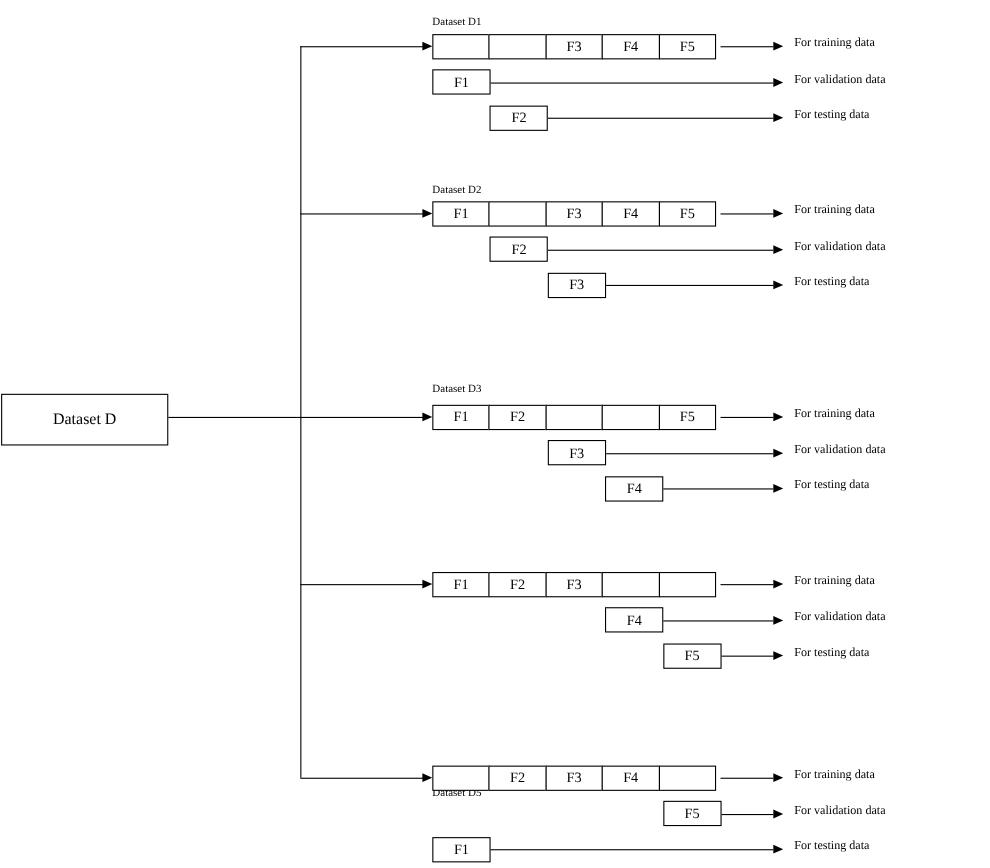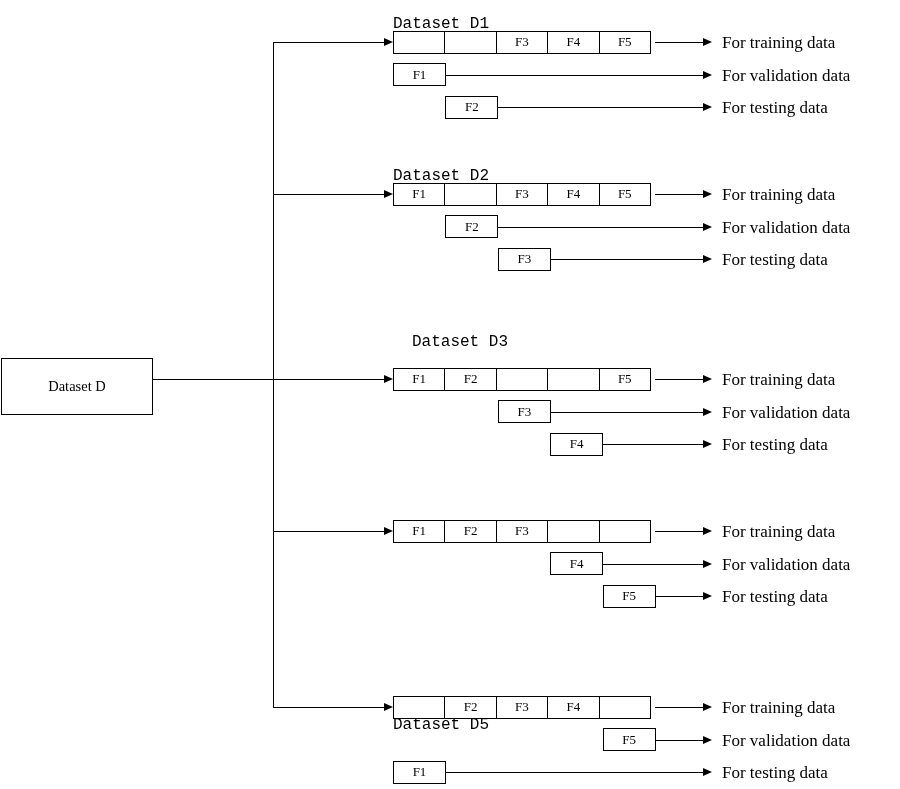--- a/index.html
+++ b/index.html
@@ -16,21 +16,21 @@
     color: #000000;
     overflow: hidden;
   }
 
   
   .root-box {
     position: absolute;
     left: 1px;
     top: 358px;
     width: 152px;
-    height: 57px;
+    height: 47px;
     border: 1px solid #000;
     box-sizing: border-box;
     display: flex;
     align-items: center;
     justify-content: center;
     font-size: 14.5px;
     background: #fff;
   }
   .root-connector {
     position: absolute;
@@ -44,23 +44,22 @@
     position: absolute;
     left: 273px;
     width: 1px;
     background: #000;
   }
 
   
   .group-title {
     position: absolute;
     left: 393px;
-    font-size: 16px;
+    font-size: 10px;
     white-space: nowrap;
-    font-family: Liberation Mono, monospace;
   }
 
   
   .branch-line {
     position: absolute;
     left: 273px;
     width: 113px;
     height: 1px;
     background: #000;
   }
@@ -121,21 +120,21 @@
     height: 0;
     border-left: 9px solid #000;
     border-top: 4.5px solid transparent;
     border-bottom: 4.5px solid transparent;
   }
 
   
   .out-label {
     position: absolute;
     left: 722px;
-    font-size: 17px;
+    font-size: 11px;
     white-space: nowrap;
   }
 </style>
 </head>
 <body>
 
 <div id="canvas">
 
   <div class="root-box">
     <span>Dataset D</span>
@@ -179,21 +178,21 @@
       <div class="out-arrow" style="left: 703px; top: 190px;"></div>
       <div class="out-label" style="top: 185px;">For training data</div>
       <div class="single-box" style="left: 445.4px; top: 215.2px;">F2</div>
       <div class="out-line" style="left: 498.4px; top: 226.7px; width: 204.6px;"></div>
       <div class="out-arrow" style="left: 703px; top: 222.7px;"></div>
       <div class="out-label" style="top: 217.7px;">For validation data</div>
       <div class="single-box" style="left: 497.8px; top: 247.9px;">F3</div>
       <div class="out-line" style="left: 550.8px; top: 259.4px; width: 152.2px;"></div>
       <div class="out-arrow" style="left: 703px; top: 255.4px;"></div>
       <div class="out-label" style="top: 250.4px;">For testing data</div>
-      <div class="group-title" style="top: 333px; margin-left: 19px;">Dataset D3</div>
+      <div class="group-title" style="top: 348px;">Dataset D3</div>
       <div class="branch-line" style="top: 379px;"></div>
       <div class="branch-arrow" style="top: 375px;"></div>
       <div class="bar" style="top: 367.5px;">
         <div class="cell">F1</div>
         <div class="cell">F2</div>
         <div class="cell"></div>
         <div class="cell"></div>
         <div class="cell">F5</div>
       </div>
       <div class="out-line" style="left: 655px; top: 379px; width: 48px;"></div>

